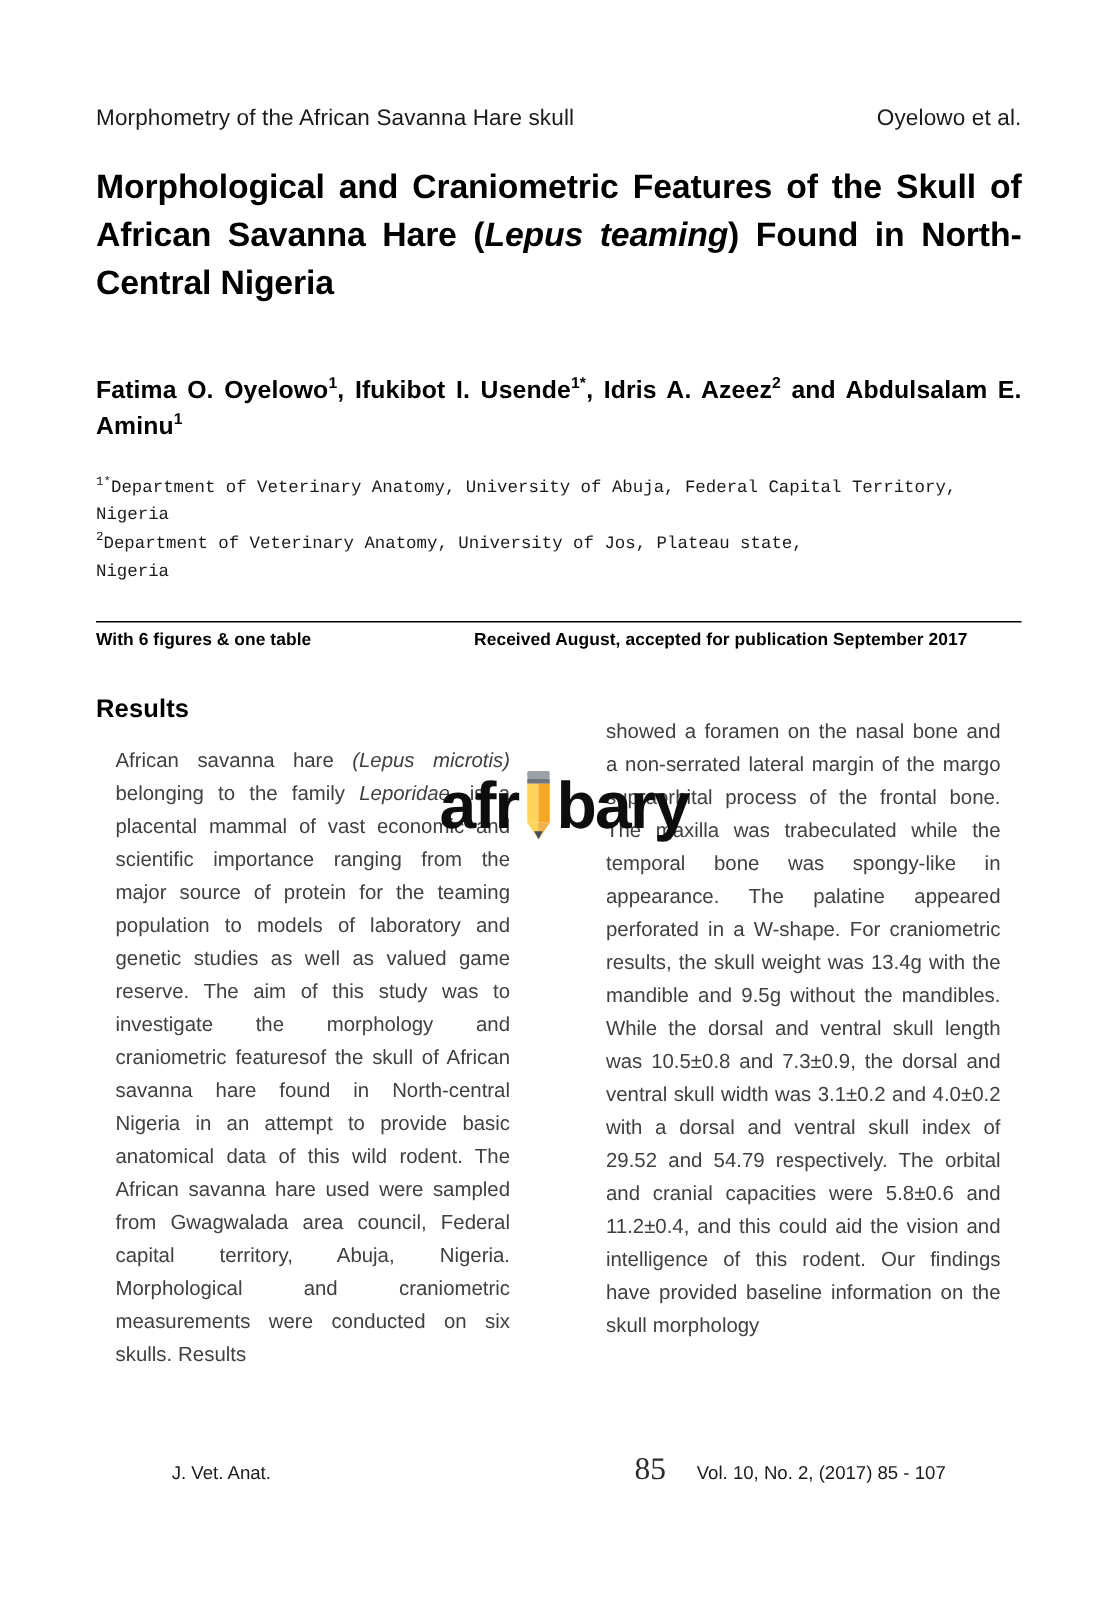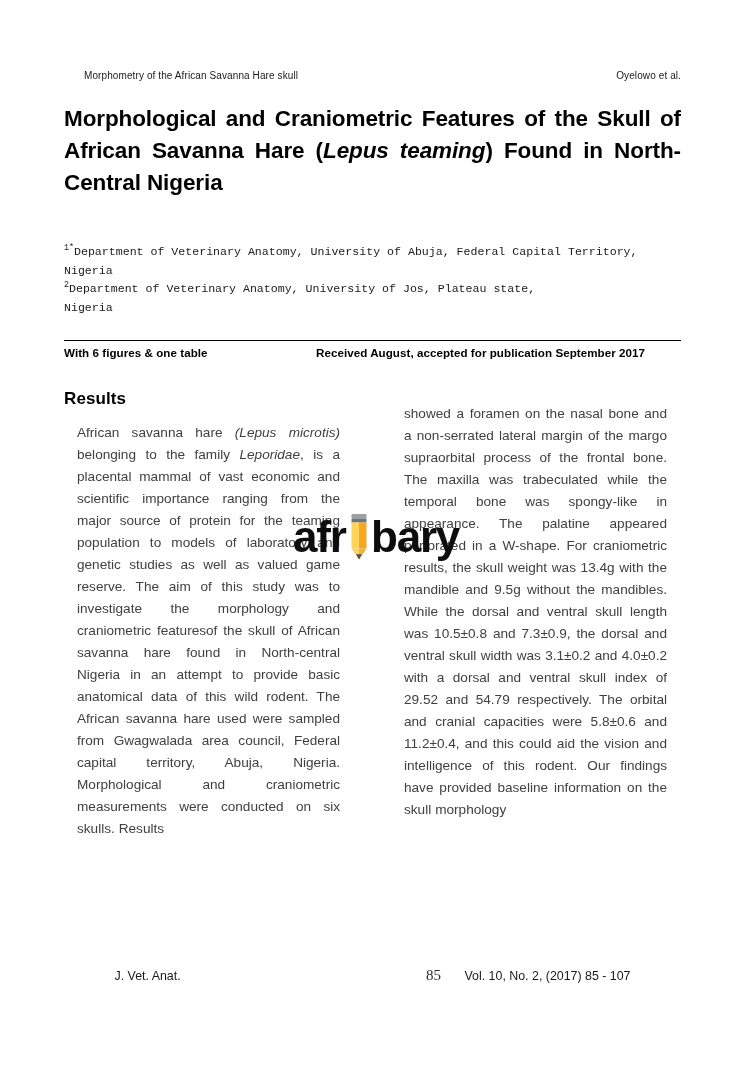--- a/index.html
+++ b/index.html
@@ -30,25 +30,24 @@
     left: 64px;
     top: 70px;
     width: 617px;
   }
 
   
   .running-head {
     display: flex;
     justify-content: space-between;
     align-items: baseline;
-    font-size: 10px;
+    font-size: 15px;
     color: #1a1a1a;
     letter-spacing: 0.1px;
     margin-bottom: 22px;
-    margin-left: 20px;
   }
   .running-head .rh-left { white-space: nowrap; }
   .running-head .rh-right { white-space: nowrap; }
 
   
   .title {
     font-size: 22.5px;
     font-weight: bold;
     line-height: 1.42;
     text-align: justify;
@@ -150,21 +149,21 @@
     color: #1a1a1a;
     display: flex;
     align-items: baseline;
     justify-content: center;
   }
   .footer .ft-left { width: 288px; white-space: nowrap; }
   .footer .ft-page {
     width: 62px;
     text-align: center;
     font-family: "Liberation Serif", serif;
-    font-size: 15px;
+    font-size: 21px;
     color: #2b2b2b;
   }
   .footer .ft-right { white-space: nowrap; }
 </style>
 </head>
 <body>
 
 <div class="page">
 
   <div class="content">
@@ -173,20 +172,21 @@
       <span class="rh-left">Morphometry of the African Savanna Hare skull</span>
       <span class="rh-right">Oyelowo et al.</span>
     </div>
 
     <h1 class="title">
       <span>Morphological and Craniometric Features of the</span>
       <span>Skull of African Savanna Hare (</span><span class="ital">Lepus teaming</span><span>)</span>
       <span>Found in North-Central Nigeria</span>
     </h1>
 
+    <div class="authors"><span>Fatima O. Oyelowo</span><sup>1</sup><span>, </span><span>Ifukibot I. Usende</span><sup>1*</sup><span>, </span><span>Idris A. Azeez</span><sup>2</sup><span> and </span><span>Abdulsalam E. Aminu</span><sup>1</sup></div>
 
     <div class="affiliations">
       <span class="aff-line"><sup>1*</sup><span>Department of Veterinary Anatomy, University of Abuja, Federal Capital Territory,</span></span>
       <span class="aff-line">Nigeria</span>
       <span class="aff-line"><sup>2</sup><span>Department of Veterinary Anatomy, University of Jos, Plateau state,</span></span>
       <span class="aff-line">Nigeria</span>
     </div>
 
     <hr class="rule">
     <div class="received-row">

